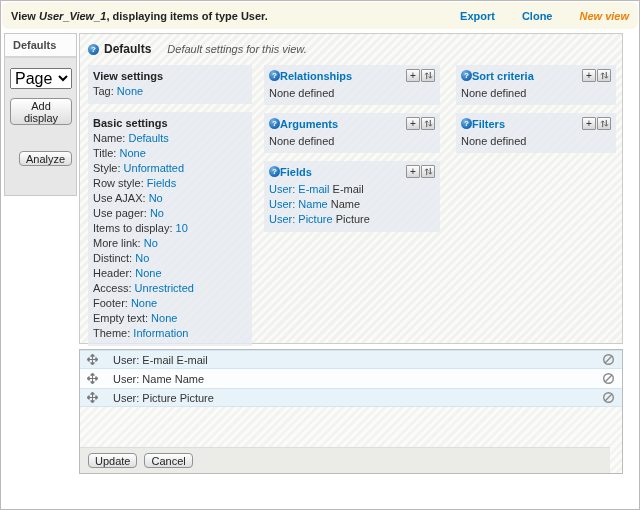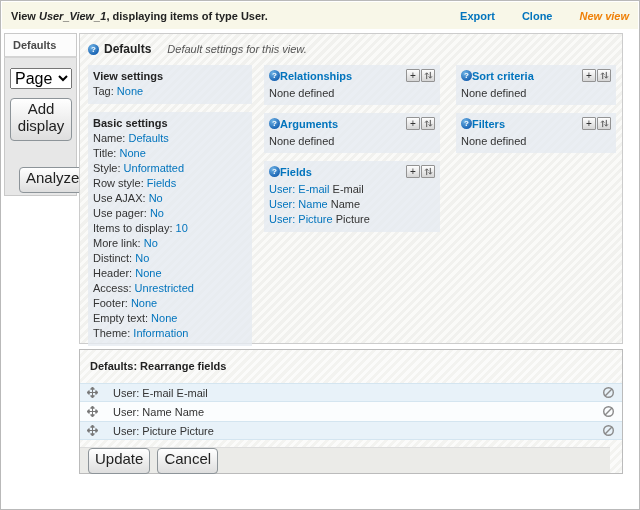--- a/index.html
+++ b/index.html
@@ -13,20 +13,21 @@
     border: 1px solid #b9b9b9;
     overflow: hidden;
   }
 
   
   .topbar {
     position: absolute; left: 1px; top: 1px; right: 1px; height: 27px;
     background: #f8f7e8;
     display: flex; align-items: center;
     padding: 0 9px;
+    border-radius: 7px;
   }
   .topbar-title { font-weight: bold; color: #222; }
   .topbar-title em { font-style: italic; }
   .topbar-links { margin-left: auto; display: flex; gap: 27px; }
   .toplink { font-weight: bold; color: #0274bd; text-decoration: none; }
   .toplink.newview { color: #ef8009; font-style: italic; }
 
   
   .sidebar { position: absolute; left: 3px; top: 32px; width: 73px; }
   .tab {
@@ -38,24 +39,24 @@
     cursor: pointer;
   }
   .sidebar-panel {
     background: #e7e7e7;
     border: 1px solid #c9c9c9; border-top: none;
     height: 138px;
     padding: 10px 4px 0 4px;
   }
   .display-select { width: 62px; font-size: 16px; font-family: inherit; margin: 0 0 9px 1px; }
   .btn {
-    font-family: inherit; font-size: 15px; color: #222;
+    font-family: inherit; font-size: 11px; color: #222;
     background: linear-gradient(#ffffff, #dedede);
     border: 1px solid #8d9499; border-radius: 4px;
-    padding: 1px 6px 6px 6px;
+    padding: 1px 6px 0 6px;
     cursor: pointer;
   }
   .add-display { margin-left: 1px; }
   .analyze { margin: 26px 0 0 10px; }
 
   
   .display-area {
     position: absolute; left: 78px; top: 32px; width: 544px; height: 311px;
     border: 1px solid #ccc;
     background: repeating-linear-gradient(135deg, #fafaf8 0px, #fafaf8 3px, #f1f1ee 3px, #f1f1ee 6px);
@@ -299,21 +300,20 @@
           </span>
         </div>
         <div class="bucket-empty">None defined</div>
       </div>
     </div>
 
   </div>
 </div>
 
 <div class="rearrange">
-  <div class="rearrange-title">Defaults: Rearrange fields</div>
 
   <div class="rrow odd">
     <span class="drag">
         <svg width="11" height="11" viewBox="0 0 11 11">
           <g stroke="#777" stroke-width="1" fill="#777">
             <line x1="5.5" y1="2" x2="5.5" y2="9"></line>
             <line x1="2" y1="5.5" x2="9" y2="5.5"></line>
             <path d="M5.5 0 l1.9 2.2 h-3.8 z"></path>
             <path d="M5.5 11 l1.9 -2.2 h-3.8 z"></path>
             <path d="M0 5.5 l2.2 -1.9 v3.8 z"></path>

